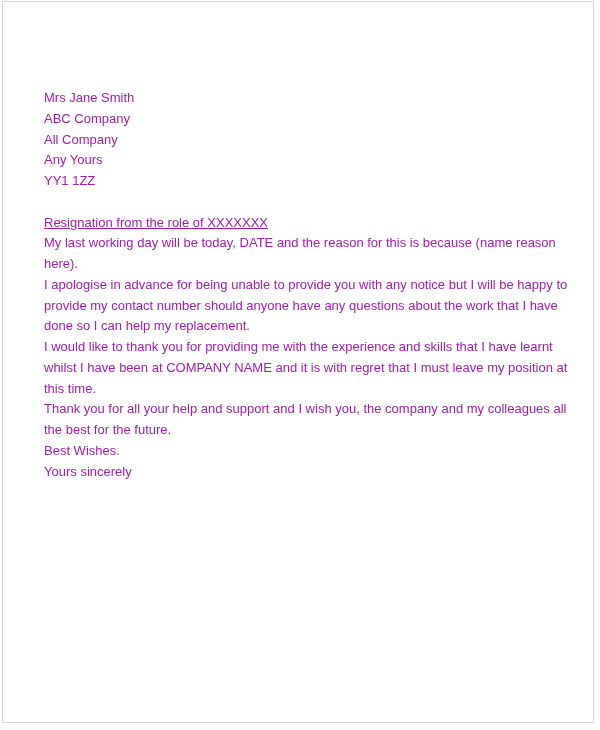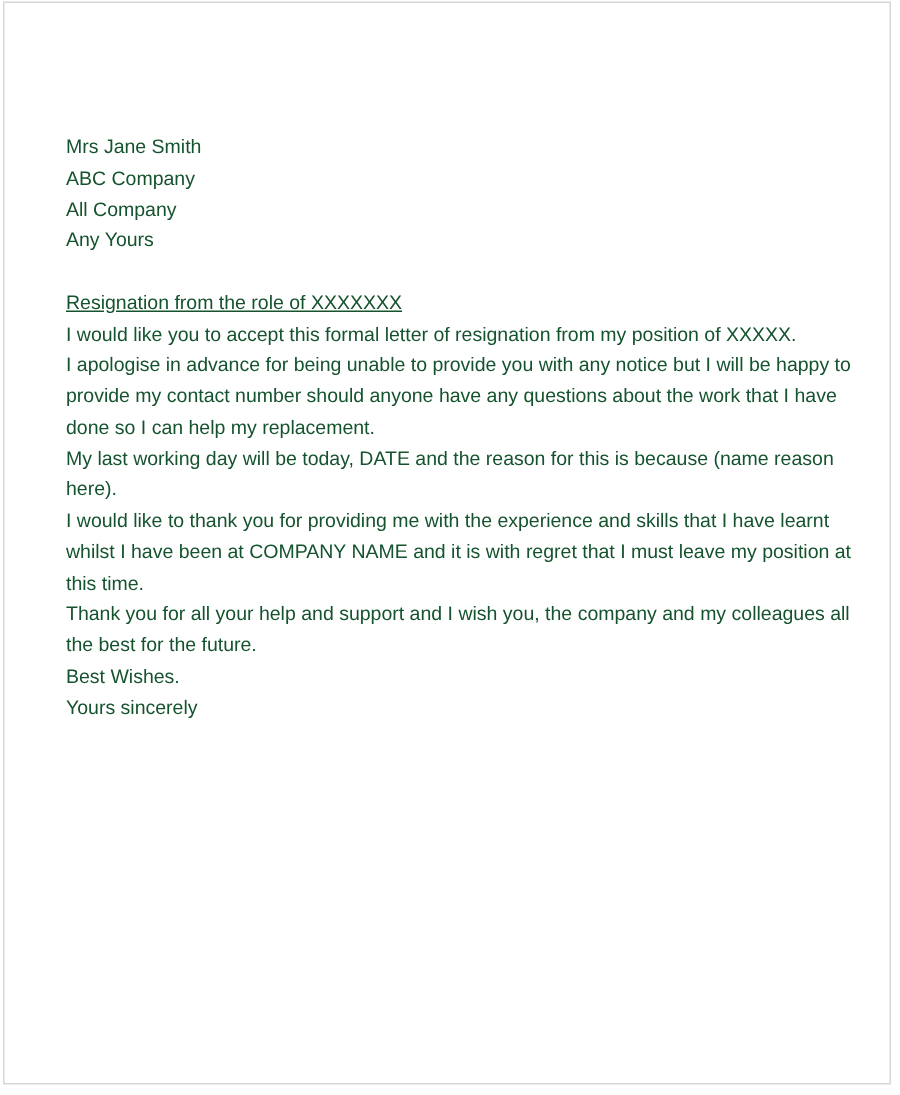--- a/index.html
+++ b/index.html
@@ -24,21 +24,21 @@
     border: 1px solid #d7d7d7;
     pointer-events: none;
   }
   .letter {
     position: absolute;
     left: 44px;
     top: 88px;
     width: 536px;
     font-size: 13px;
     line-height: 20.75px;
-    color: #14532d;
+    color: #a21caf;
     letter-spacing: 0;
   }
   .letter p, .letter div {
     margin: 0;
     padding: 0;
   }
   .salutation { margin-top: 20.75px !important; }
   .subject    { margin-top: 20.75px !important; text-decoration: underline; }
 </style>
 </head>
@@ -47,28 +47,28 @@
 <div class="page">
   <div class="frame"></div>
 
   <div class="letter">
 
     <div>
       <div>Mrs Jane Smith</div>
       <div>ABC Company</div>
       <div>All Company</div>
       <div>Any Yours</div>
+      <div>YY1 1ZZ</div>
     </div>
 
 
     <p class="subject">Resignation from the role of XXXXXXX</p>
 
-    <p>I would like you to accept this formal letter of resignation from my position of XXXXX.</p>
+    <p>My last working day will be today, DATE and the reason for this is because (name reason here).</p>
     <p>I apologise in advance for being unable to provide you with any notice but I will be happy to provide my contact number should anyone have any questions about the work that I have done so I can help my replacement.</p>
-    <p>My last working day will be today, DATE and the reason for this is because (name reason here).</p>
     <p>I would like to thank you for providing me with the experience and skills that I have learnt whilst I have been at COMPANY NAME and it is with regret that I must leave my position at this time.</p>
     <p>Thank you for all your help and support and I wish you, the company and my colleagues all the best for the future.</p>
 
     <p>Best Wishes.</p>
     <p>Yours sincerely</p>
 
   </div>
 </div>
 
 </body></html>

